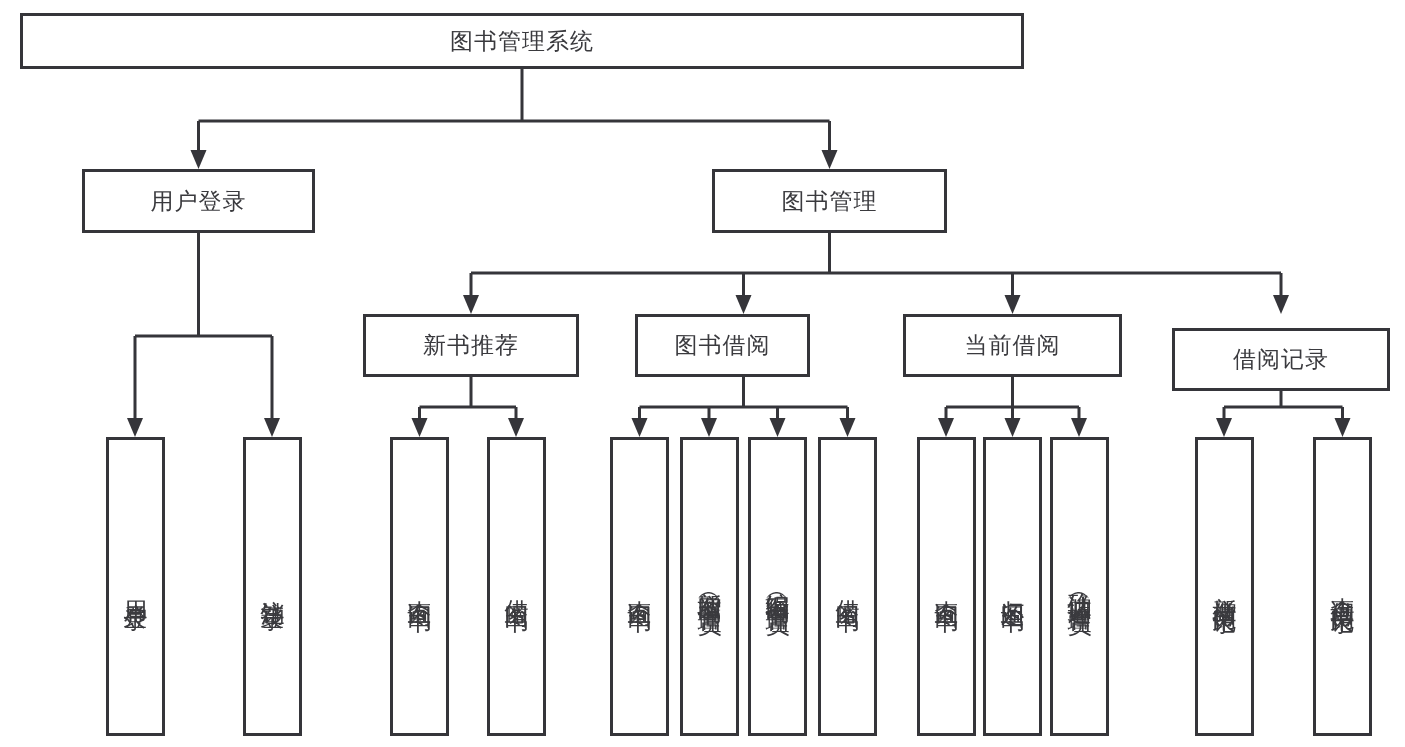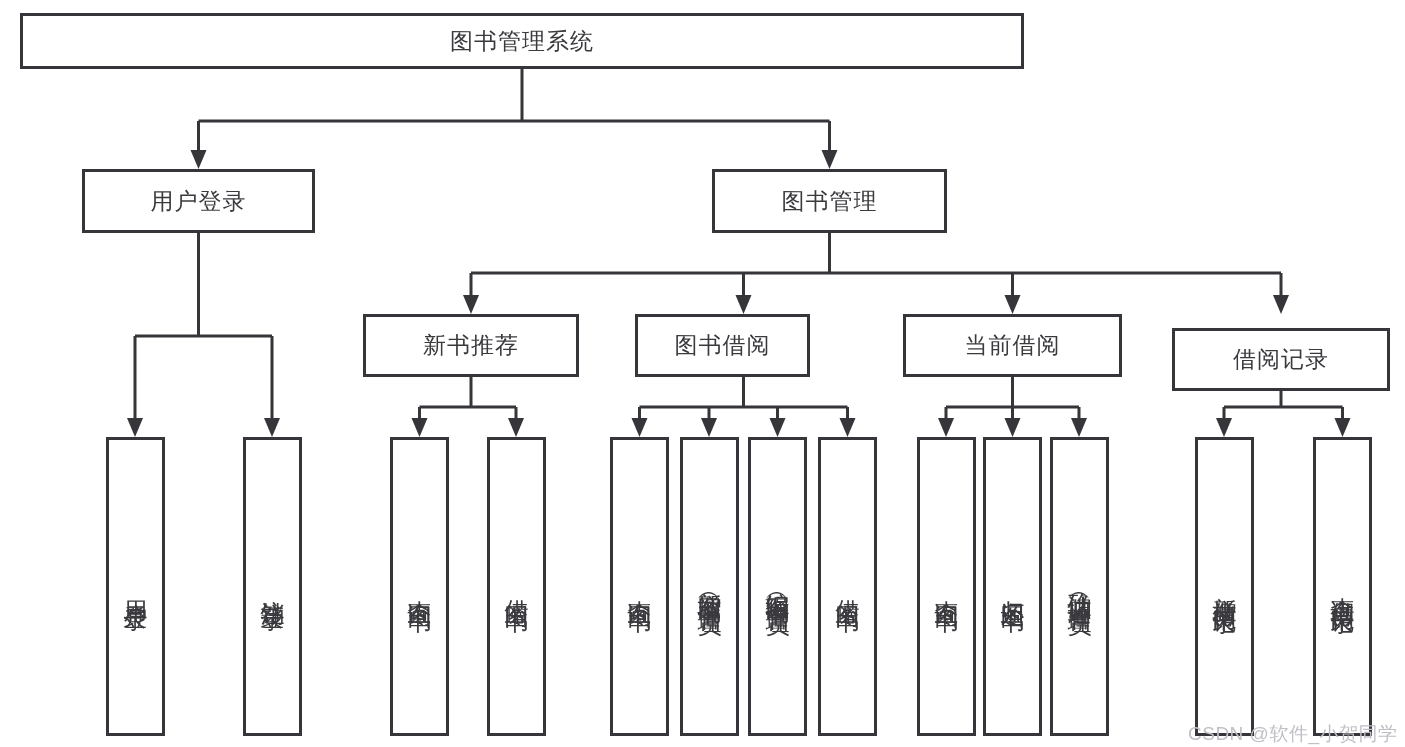--- a/index.html
+++ b/index.html
@@ -116,15 +116,14 @@
   <div class="box vbox" style="left:748px;top:437px;width:59px;height:299px">编辑图书（管理员）</div>
   <div class="box vbox" style="left:818px;top:437px;width:59px;height:299px">借阅图书</div>
 
   <div class="box vbox" style="left:917px;top:437px;width:59px;height:299px">查询图书</div>
   <div class="box vbox" style="left:983px;top:437px;width:59px;height:299px">归还图书</div>
   <div class="box vbox" style="left:1050px;top:437px;width:59px;height:299px">确认归还（管理员）</div>
 
   <div class="box vbox" style="left:1195px;top:437px;width:59px;height:299px">新增借阅记录</div>
   <div class="box vbox" style="left:1313px;top:437px;width:59px;height:299px">查询借阅记录</div>
 
-  <div class="watermark">CSDN @软件_小贺同学</div>
 
 </div>
 
 </body></html>

